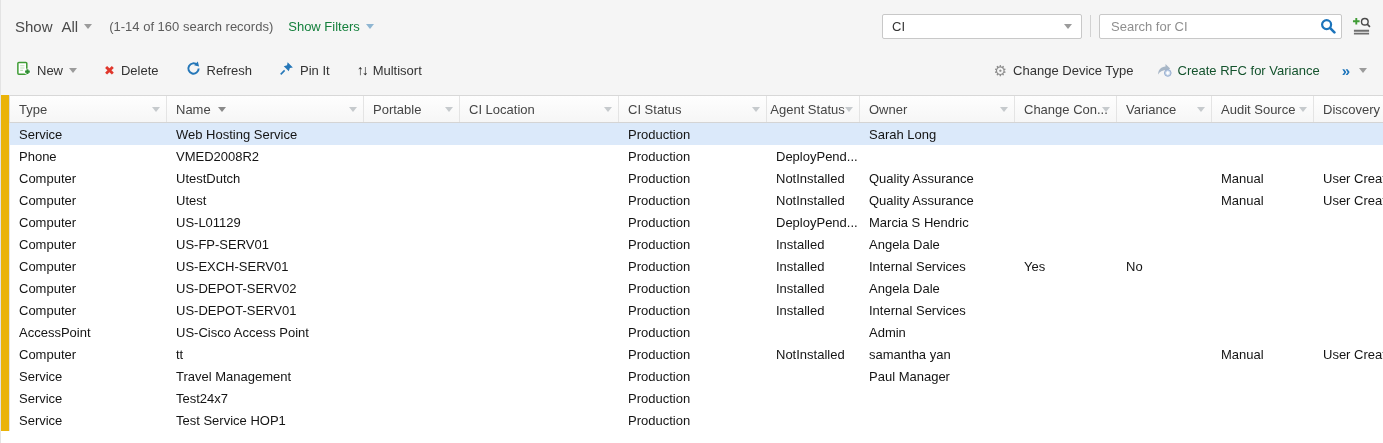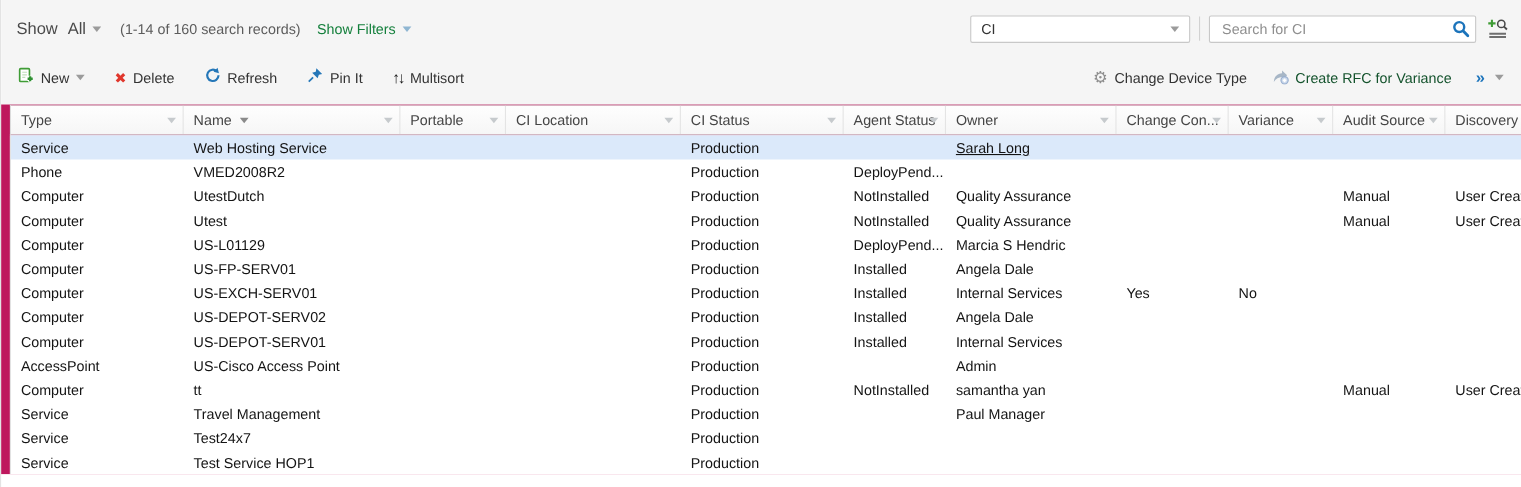--- a/index.html
+++ b/index.html
@@ -62,21 +62,21 @@
   .x-icon { color:#e0372c; font-size:13px; font-weight:bold; line-height:1; }
   .ms-icon { color:#1a1a1a; font-size:14px; font-weight:bold; letter-spacing:-2px; line-height:1; }
   .gear-glyph { color:#8e8e8e; font-size:15px; line-height:1; }
   
   .caret {
     width:0; height:0; display:inline-block;
     border-left:4px solid transparent; border-right:4px solid transparent;
     border-top:5px solid #9b9b9b;
   }
   
-  .grid { width:1383px; overflow:hidden; background:#be185d; }
+  .grid { width:1383px; overflow:hidden; background:#eab308; }
   .grid-header {
     display:flex; height:28px;
     background:linear-gradient(#fefefe,#f6f6f6);
     border-top:1px solid #d8d8d8; border-bottom:1px solid #d4d4d4;
     border-left:1px solid #dcdcdc;
     margin-left:8px; overflow:hidden;
   }
   .hcell {
     position:relative; flex:none;
     display:flex; align-items:center;
@@ -232,21 +232,21 @@
           <span class="filter-caret"></span>
         </div>
         <div class="hcell" style="width: 159px;">
           <span>CI Location</span>
           <span class="filter-caret"></span>
         </div>
         <div class="hcell" style="width: 148px;">
           <span>CI Status</span>
           <span class="filter-caret"></span>
         </div>
-        <div class="hcell" style="width: 93px;">
+        <div class="hcell" style="width: 93px; justify-content: center;">
           <span>Agent Status</span>
           <span class="filter-caret"></span>
         </div>
         <div class="hcell" style="width: 155px;">
           <span>Owner</span>
           <span class="filter-caret"></span>
         </div>
         <div class="hcell" style="width: 102px;">
           <span>Change Con...</span>
           <span class="filter-caret"></span>
@@ -264,21 +264,21 @@
         </div>
       </div>
     <div class="grid-body">
         <div class="grow selected">
           <div class="gcell" style="width: 157px;">Service</div>
           <div class="gcell" style="width: 197px;">Web Hosting Service</div>
           <div class="gcell" style="width: 96px;"></div>
           <div class="gcell" style="width: 159px;"></div>
           <div class="gcell" style="width: 148px;">Production</div>
           <div class="gcell" style="width: 93px;"></div>
-          <div class="gcell" style="width: 155px; text-decoration: underline;">Sarah Long</div>
+          <div class="gcell" style="width: 155px;">Sarah Long</div>
           <div class="gcell" style="width: 102px;"></div>
           <div class="gcell" style="width: 95px;"></div>
           <div class="gcell" style="width: 102px;"></div>
           <div class="gcell" style="width: 110px;"></div>
         </div>
         <div class="grow">
           <div class="gcell" style="width: 157px;">Phone</div>
           <div class="gcell" style="width: 197px;">VMED2008R2</div>
           <div class="gcell" style="width: 96px;"></div>
           <div class="gcell" style="width: 159px;"></div>

